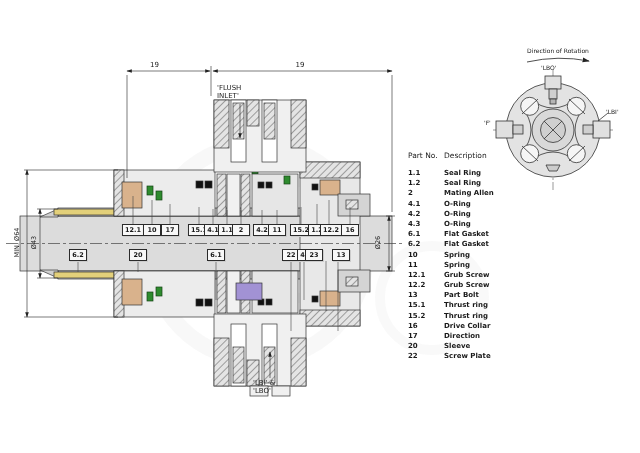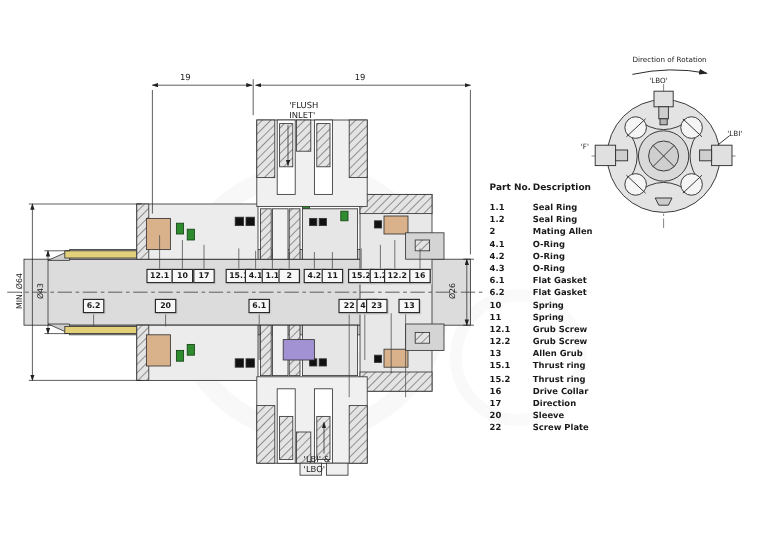--- a/index.html
+++ b/index.html
@@ -11,21 +11,21 @@
   .lbl.center{text-align:center;}
   .vlabel{position:absolute;height:9px;line-height:9px;font-size:6.5px;text-align:center;
           transform:rotate(-90deg);transform-origin:center;white-space:nowrap;}
   .co{position:absolute;transform:translateX(-50%);min-width:12px;height:10px;line-height:10px;
       padding:0 2px;border:1px solid #2a2a2a;background:#f8f8f8;font-size:6.5px;font-weight:700;
       text-align:center;box-shadow:1px 1px 0 #ccc;}
   .plist{position:absolute;left:408px;top:168px;width:130px;}
   .prow{display:flex;height:10.2px;line-height:10.2px;font-size:7px;font-weight:700;}
   .prow .pno{width:36px;}
   .phead{position:absolute;left:408px;top:151px;width:160px;display:flex;
-         font-size:7.5px;font-weight:700;}
+         font-size:7.5px;font-weight:400;}
   .phead .pno{width:36px;}
 </style>
 </head>
 <body>
 
 <svg width="640" height="453" viewBox="0 0 640 453">
   <defs>
     <pattern id="hatch" width="5" height="5" patternUnits="userSpaceOnUse" patternTransform="rotate(45)">
       <rect width="5" height="5" fill="#e4e4e4"></rect>
       <line x1="0" y1="0" x2="0" y2="5" stroke="#555" stroke-width="1"></line>
@@ -225,21 +225,21 @@
     <polygon points="546,165 560,165 557,171 549,171" fill="#cccccc"></polygon>
     <path d="M527,62 Q558,55 589,61" stroke="#222" marker-end="url(#arw)"></path>
   </g>
 </svg>
 
 <div class="lbl" style="left:150px;top:61px;width:40px;">19</div>
 <div class="lbl" style="left:280px;top:61px;width:40px;text-align:center;">19</div>
 <div class="vlabel" style="left:-13px;top:238px;width:60px;">MIN. Ø64</div>
 <div class="vlabel" style="left:14px;top:238px;width:40px;">Ø43</div>
 <div class="vlabel" style="left:358px;top:238px;width:40px;">Ø26</div>
-<div class="lbl" style="left:217px;top:84px;margin-left:24px;">'FLUSH
+<div class="lbl" style="left:217px;top:84px;">'FLUSH
 INLET'</div>
 <div class="lbl" style="left:253px;top:379px;">'LBI' &amp;
 'LBO'</div>
 
 <div class="lbl small center" style="left:518px;top:47px;width:80px;">Direction of Rotation</div>
 <div class="lbl small" style="left:541px;top:64px;">'LBO'</div>
 <div class="lbl small" style="left:484px;top:119px;">'F'</div>
 <div class="lbl small" style="left:606px;top:108px;">'LBI'</div>
 
 <div class="co" style="left:133px;top:224px;">12.1</div>
@@ -311,21 +311,21 @@
   <div class="prow">
       <span class="pno">12.1</span>
       <span>Grub Screw</span>
     </div>
   <div class="prow">
       <span class="pno">12.2</span>
       <span>Grub Screw</span>
     </div>
   <div class="prow">
       <span class="pno">13</span>
-      <span>Allen Grub</span>
+      <span>Part Bolt</span>
     </div>
   <div class="prow">
       <span class="pno">15.1</span>
       <span>Thrust ring</span>
     </div>
   <div class="prow">
       <span class="pno">15.2</span>
       <span>Thrust ring</span>
     </div>
   <div class="prow">

